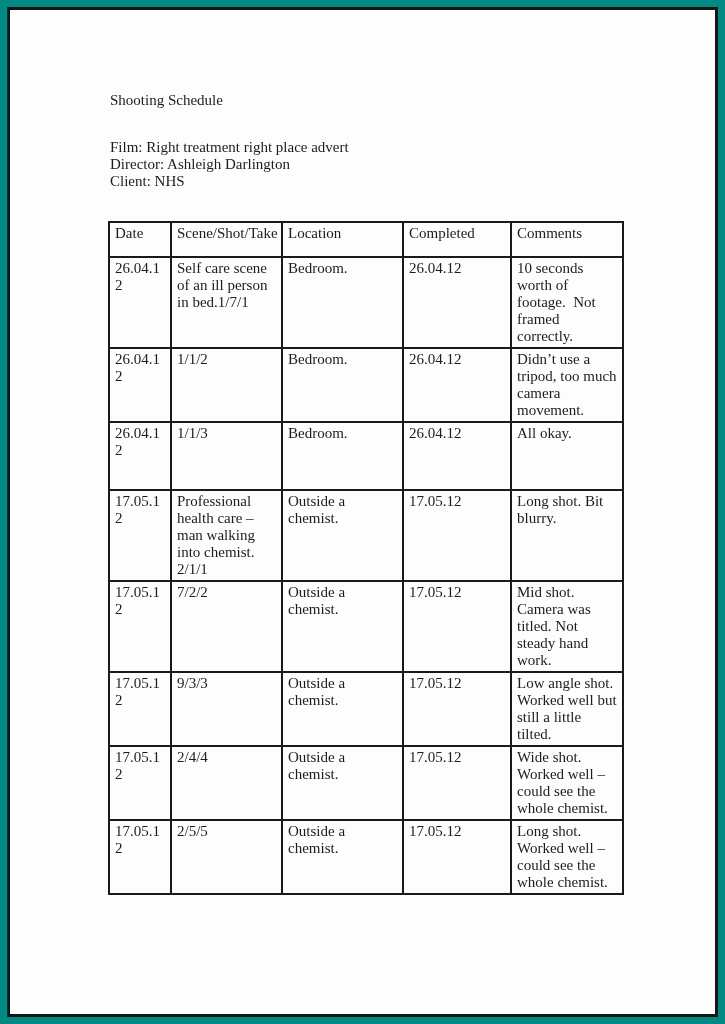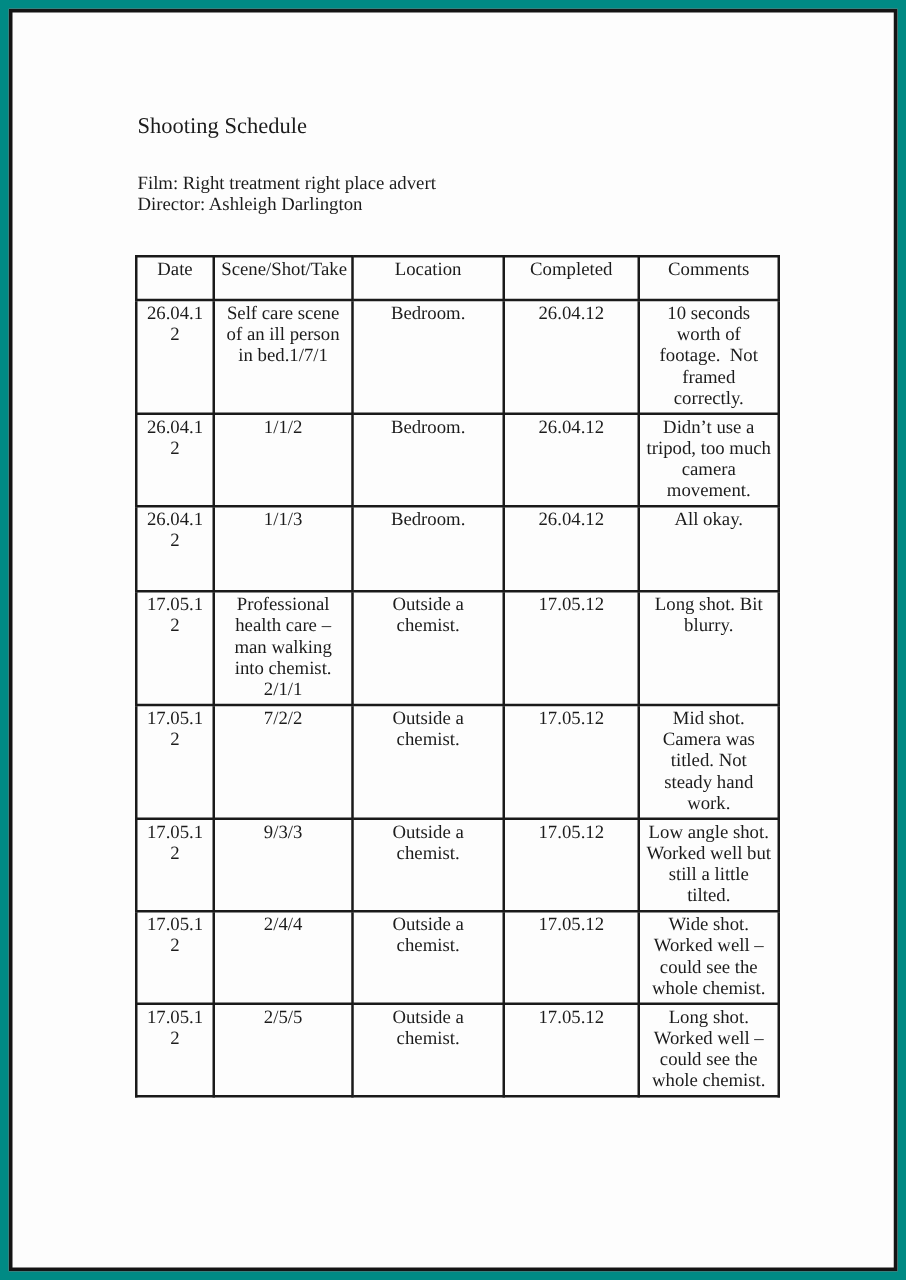--- a/index.html
+++ b/index.html
@@ -16,35 +16,35 @@
     height: 100%;
     background: #fdfdfd;
     border: 3px solid #141414;
     padding: 82px 0 0 100px;
     overflow: hidden;
     font-family: "Liberation Serif", serif;
     font-size: 15px;
     line-height: 17px;
     color: #1c1c1c;
   }
-  .doc-title { margin: 0; font-size: 18px; font-weight: normal; }
+  .doc-title { margin: 0; font-size: 15px; font-weight: normal; }
   .meta-block { margin-top: 30px; }
   .meta-line { margin: 0; }
 
   table.schedule {
     border-collapse: collapse;
     table-layout: fixed;
     margin-top: 31px;
     margin-left: -2px;
     width: 516px;
   }
   table.schedule th, table.schedule td {
     border: 2px solid #1a1a1a;
     vertical-align: top;
-    text-align: center;
+    text-align: left;
     font-weight: normal;
     padding: 2px 5px;
     overflow: hidden;
   }
   table.schedule th { white-space: nowrap; height: 29px; }
   td.c-loc { padding: 2px 4px; }
   td.c-com { padding: 2px 7px 2px 5px; white-space: pre-wrap; }
   .datewrap { display: inline-block; width: 48px; word-break: break-all; }
   td.date-offset { padding-top: 19px; }
 </style>
@@ -52,20 +52,21 @@
 <body>
 
 <div class="page">
   <div class="sheet">
 
     <p class="doc-title">Shooting Schedule</p>
 
     <div class="meta-block">
       <p class="meta-line">Film: Right treatment right place advert</p>
       <p class="meta-line">Director: Ashleigh Darlington</p>
+      <p class="meta-line">Client: NHS</p>
     </div>
 
     <table class="schedule">
       <colgroup>
         <col style="width:62px">
           <col style="width:111px">
           <col style="width:121px">
           <col style="width:108px">
           <col style="width:112px">
       </colgroup>

